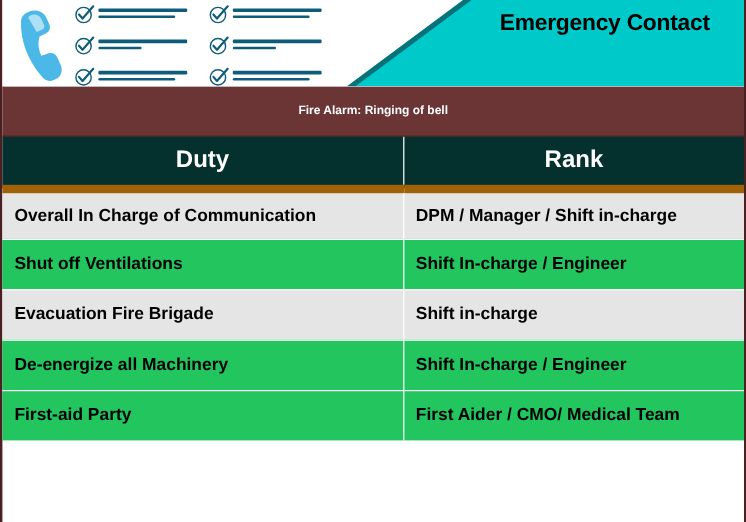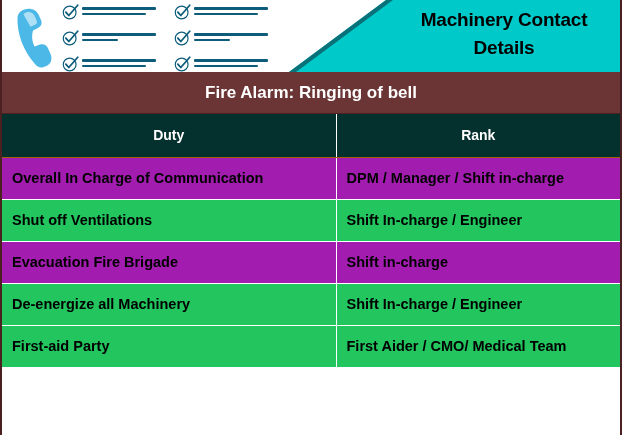--- a/index.html
+++ b/index.html
@@ -121,21 +121,21 @@
   .bar-muster {
     height: 41px;
     background: #9c3301;
     font-size: 16px;
     border-top: 1px solid #5a3b2a;
     border-bottom: 1px solid #5a3b2a;
   }
   .bar-alarm {
     height: 42px;
     background: #6b3535;
-    font-size: 17px;
+    font-size: 10px;
     border-bottom: 1px solid #4a2020;
   }
 
   
   .tbl {
     width: 100%;
     border-collapse: collapse;
     table-layout: fixed;
   }
   .tbl th, .tbl td {
@@ -143,34 +143,34 @@
     padding: 0 10px;
     font-size: 14.5px;
     font-weight: bold;
     vertical-align: middle;
     box-sizing: border-box;
   }
   .tbl th {
     background: #04302e;
     color: #ffffff;
     text-align: center;
-    font-size: 14px;
+    font-size: 20px;
     height: 43px;
     border-right: 1px solid #ffffff;
-    border-bottom: 1px solid #a16207;
+    border-bottom: 7px solid #a16207;
   }
   .tbl th:last-child { border-right: none; }
   .tbl td {
     color: #000000;
     text-align: left;
     border-right: 1px solid #ffffff;
     border-bottom: 1px solid #ffffff;
   }
   .tbl td:last-child { border-right: none; }
-  .tbl tr.odd  td { background: #a21caf; }
+  .tbl tr.odd  td { background: #e5e5e5; }
   .tbl tr.even td { background: #22c55e; }
   .tbl tr:last-child td { border-bottom: none; }
   .col-duty { width: 334px; }
   .col-rank { width: 284px; }
 </style>
 </head>
 <body>
 
 <div class="page">
 
@@ -252,22 +252,21 @@
           <path d="M4.5 9.5 L8 13.5 L18.5 1.5" fill="none" stroke="#0c5c7a" stroke-width="2.1" stroke-linecap="round" stroke-linejoin="round"></path>
         </svg>
         <div class="check-lines">
           <div class="ln ln-long"></div>
             <div class="ln ln-mid"></div>
         </div>
       </div>
     </div>
 
     <div class="banner-title">
-      <div>Machinery Contact</div>
-      <div>Details</div>
+      <div>Emergency Contact</div>
     </div>
   </div>
 
   <div class="bar bar-alarm">Fire Alarm: Ringing of bell</div>
 
   <table class="tbl">
     <colgroup>
       <col class="col-duty">
         <col class="col-rank">
     </colgroup>

